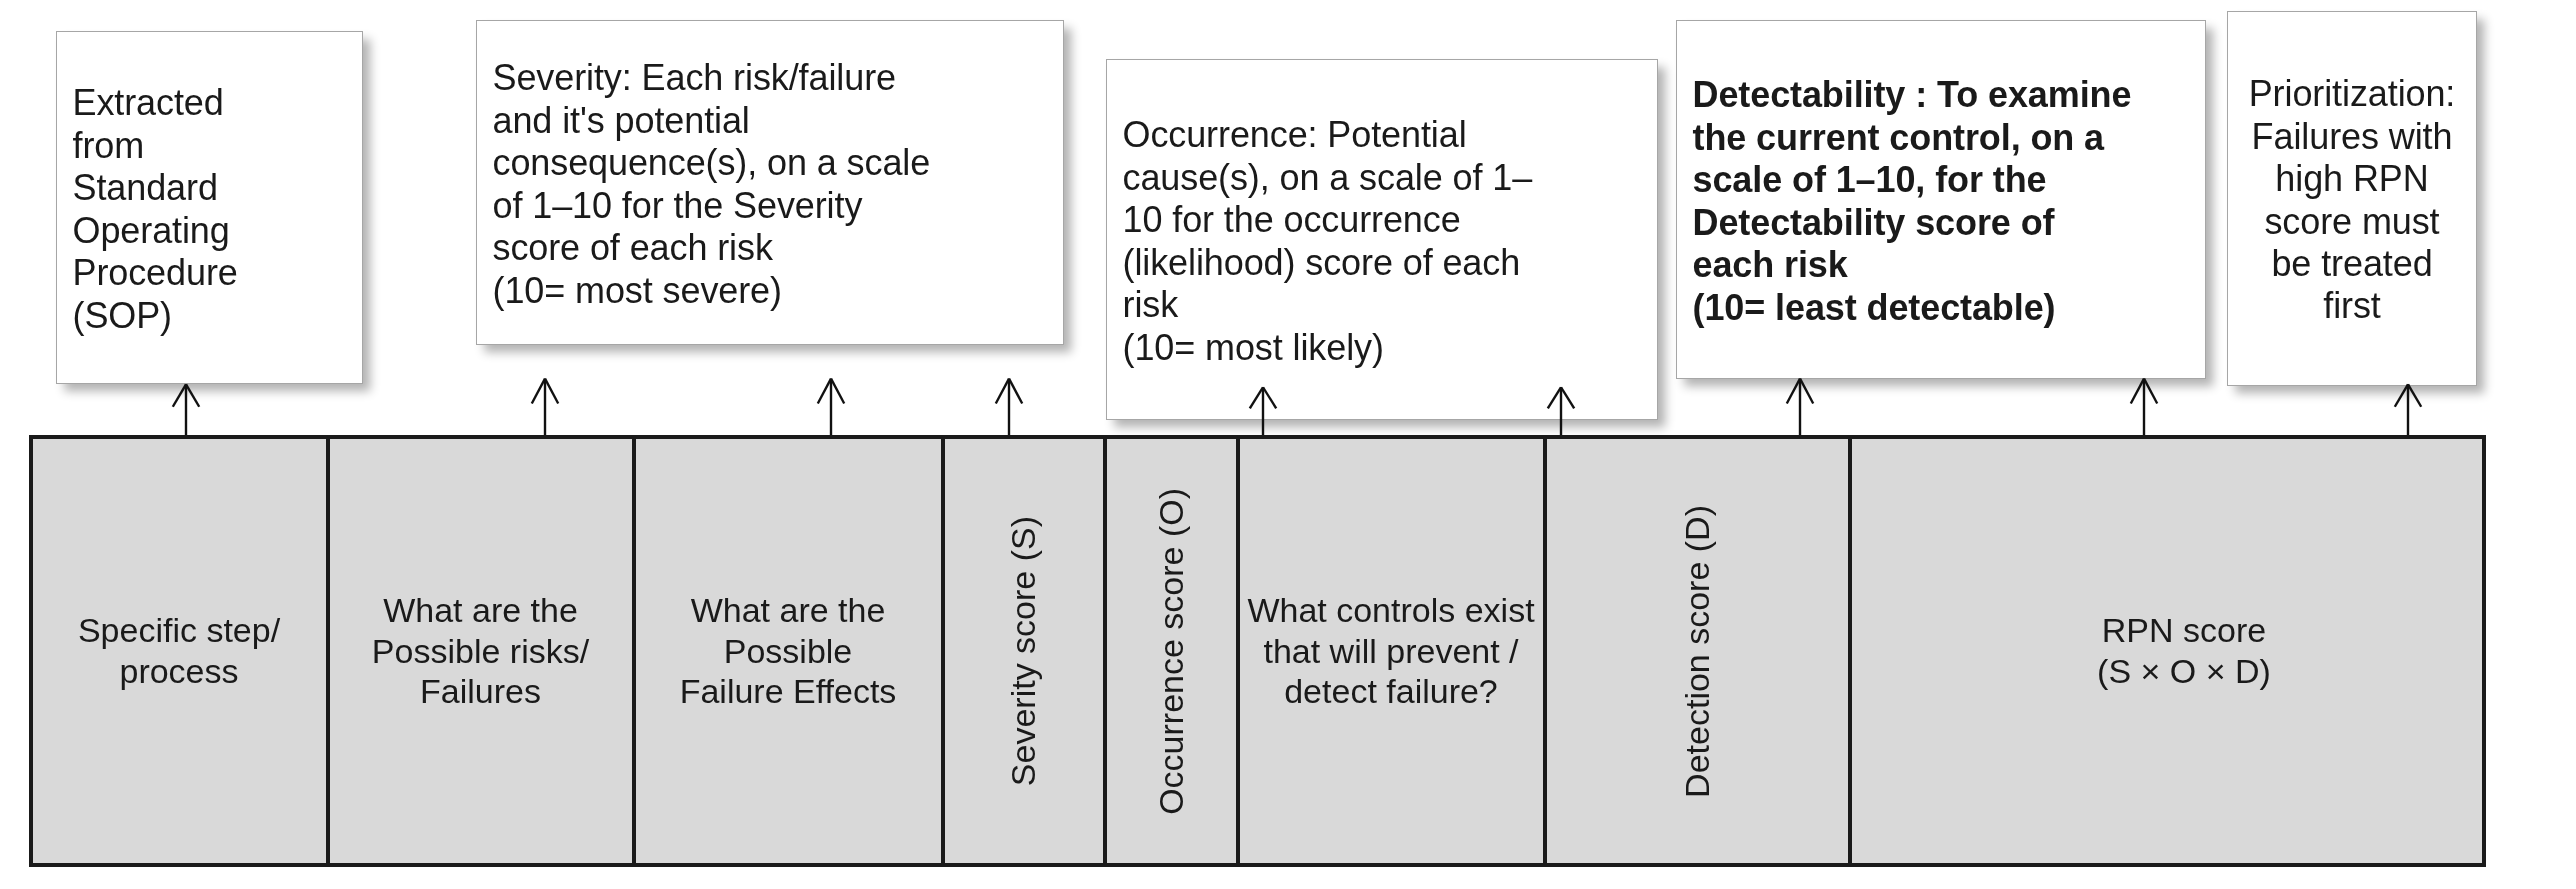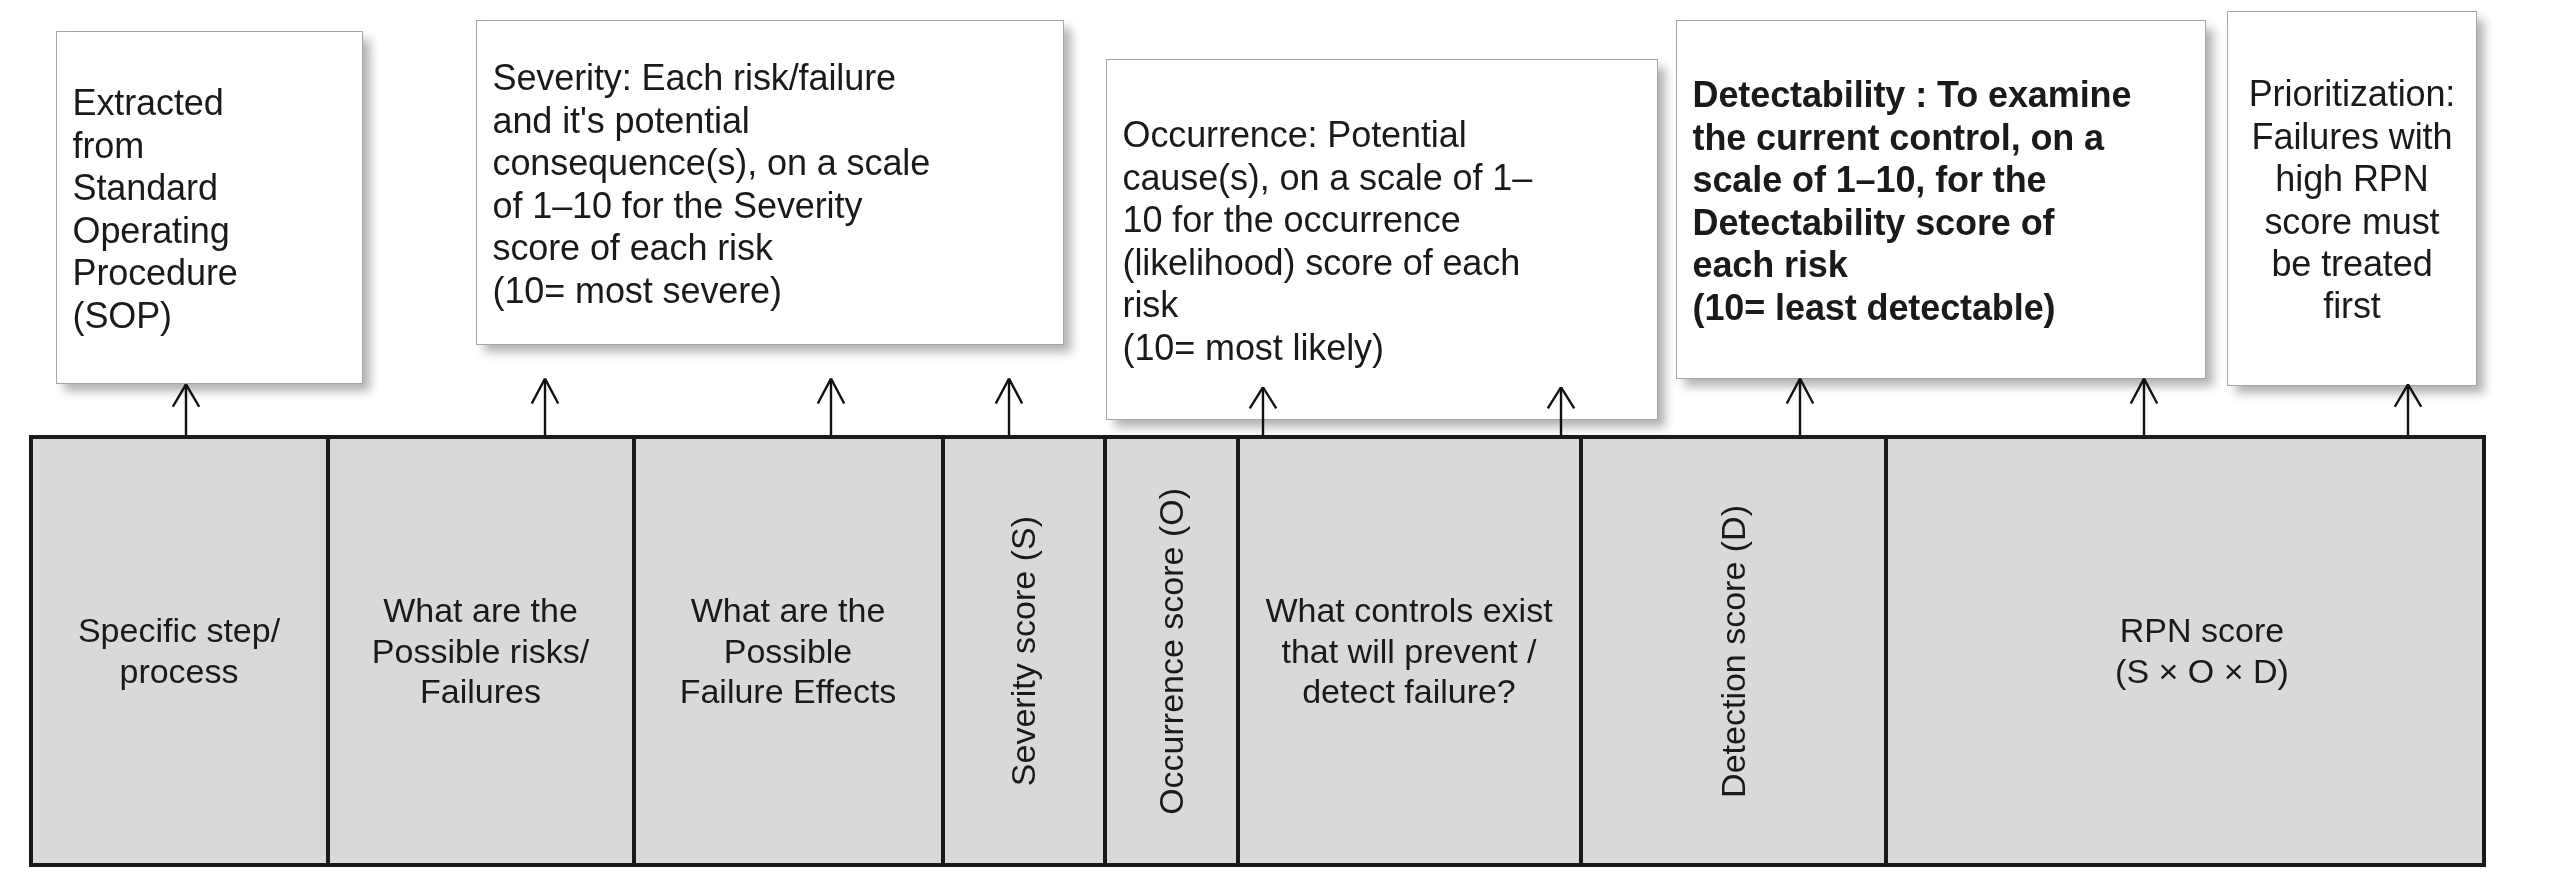--- a/index.html
+++ b/index.html
@@ -230,21 +230,21 @@
 
     <div class="cell vertical" style="width:162px;">
       <div class="ctxt">Severity score (S)</div>
     </div>
 
 
     <div class="cell vertical" style="width:133px;">
       <div class="ctxt">Occurrence score (O)</div>
     </div>
 
-    <div class="cell" style="width:343px;">
+    <div class="cell" style="width:307px;">
       <div class="ctxt">What controls exist
 that will  prevent /
 detect failure?</div>
     </div>
 
     <div class="cell vertical" style="width:305px;">
       <div class="ctxt">Detection score (D)</div>
     </div>
 
     <div class="cell" style="flex:1 1 auto;padding-left:35px;">

